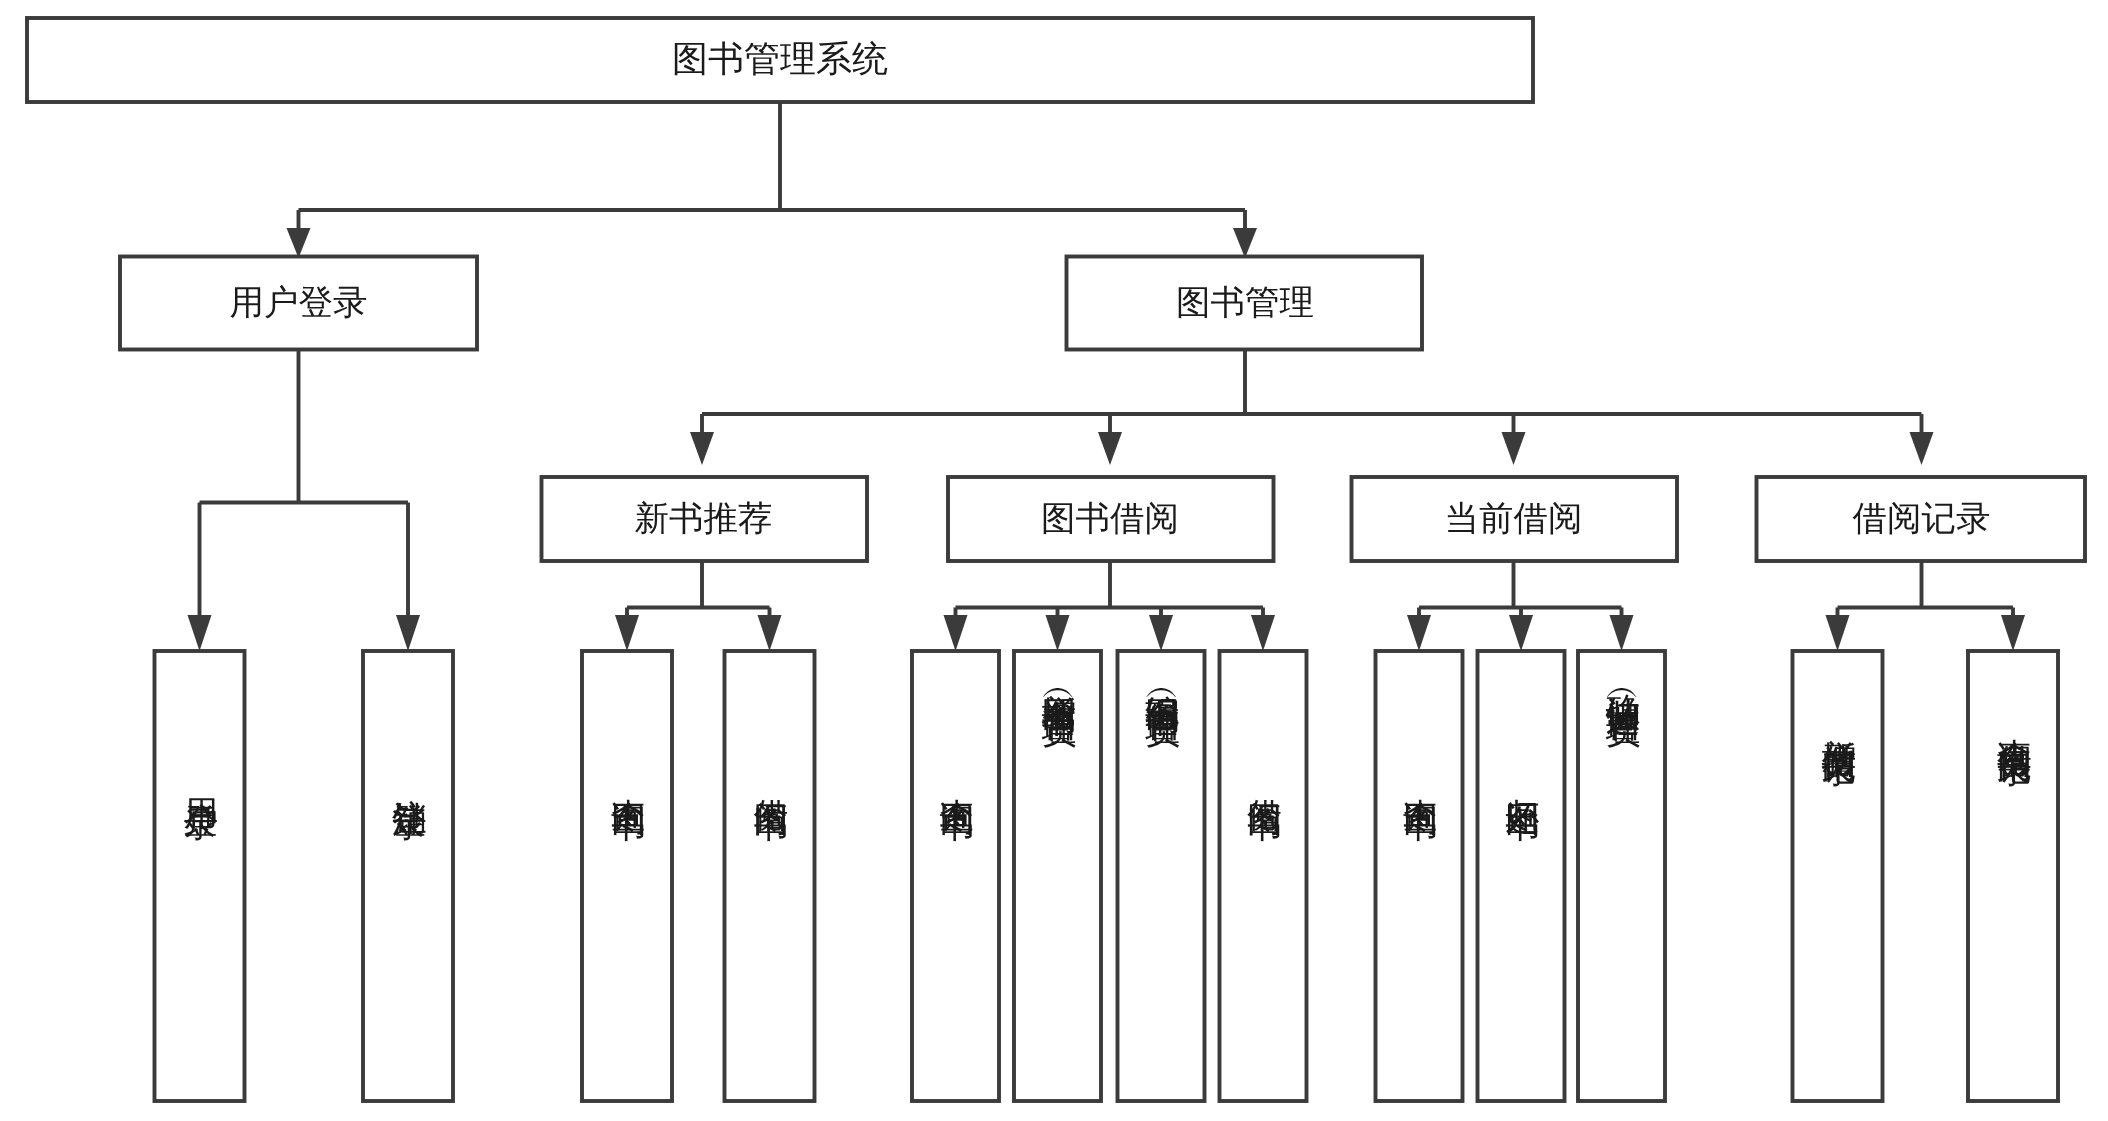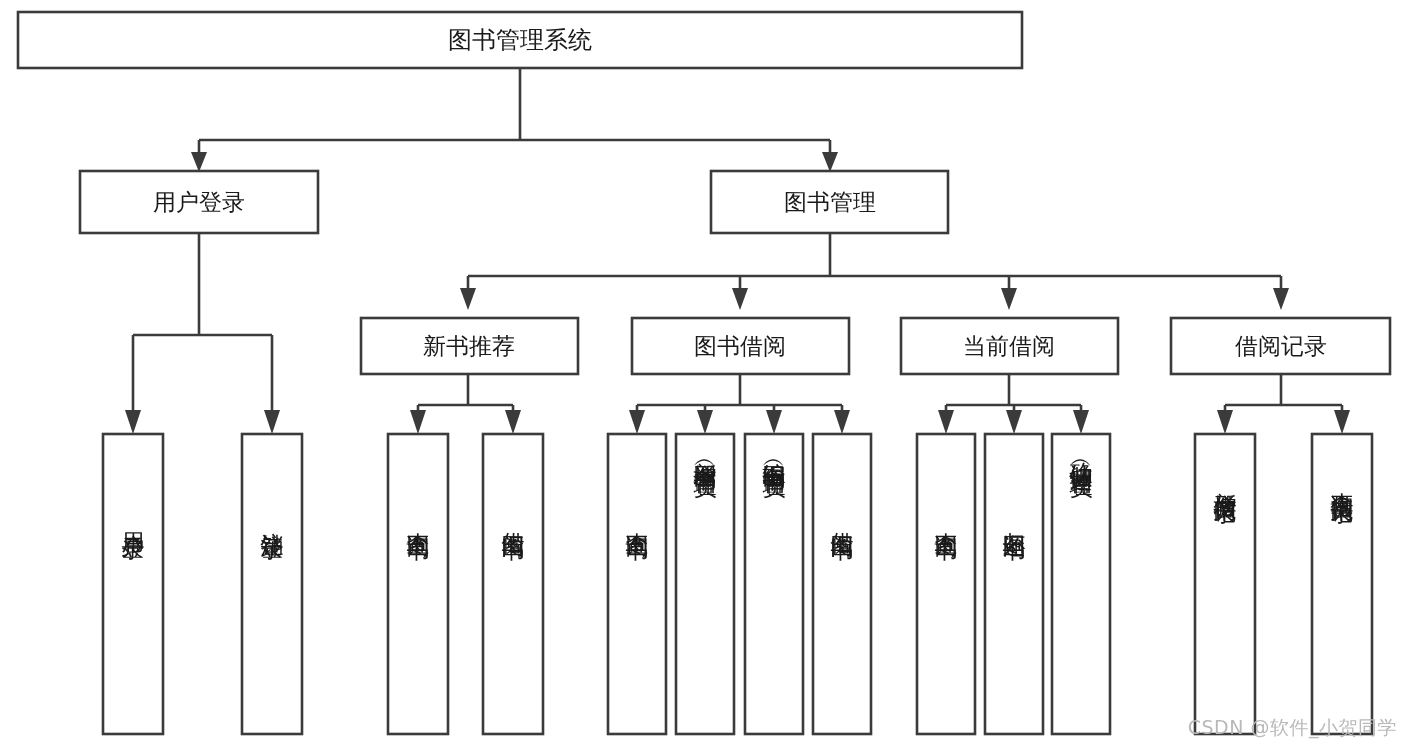--- a/index.html
+++ b/index.html
@@ -230,15 +230,14 @@
   <div class="leaf-label" style="left:774px; top:444px;">编辑图书（管理员）</div>
   <div class="leaf-label" style="left:842px; top:514px;">借阅图书</div>
 
   <div class="leaf-label" style="left:946px; top:514px;">查询图书</div>
   <div class="leaf-label" style="left:1014px; top:514px;">归还图书</div>
   <div class="leaf-label" style="left:1081px; top:444px;">确认归还（管理员）</div>
 
   <div class="leaf-label" style="left:1225px; top:474px;">新增借阅记录</div>
   <div class="leaf-label" style="left:1342px; top:474px;">查询借阅记录</div>
 
-  <div id="watermark">CSDN @软件_小贺同学</div>
 
 </div>
 
 </body></html>

